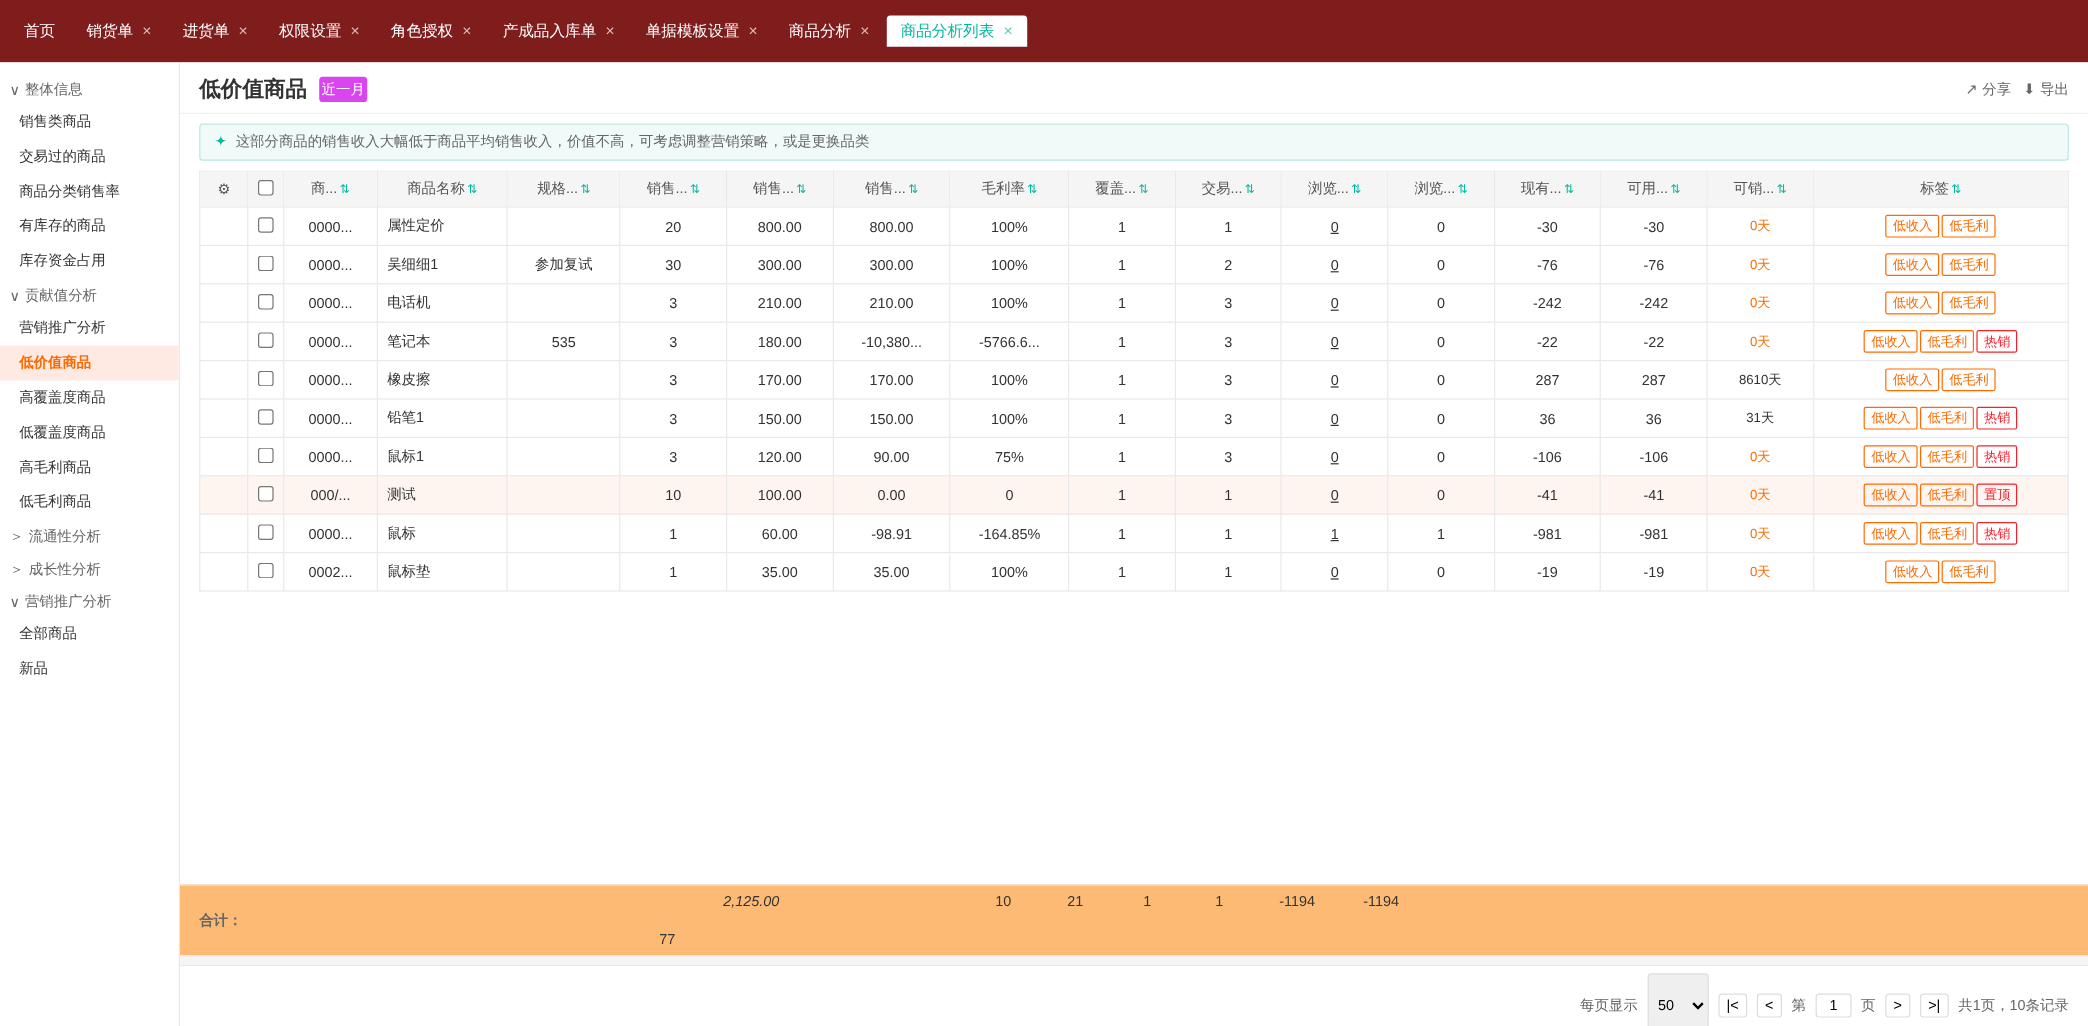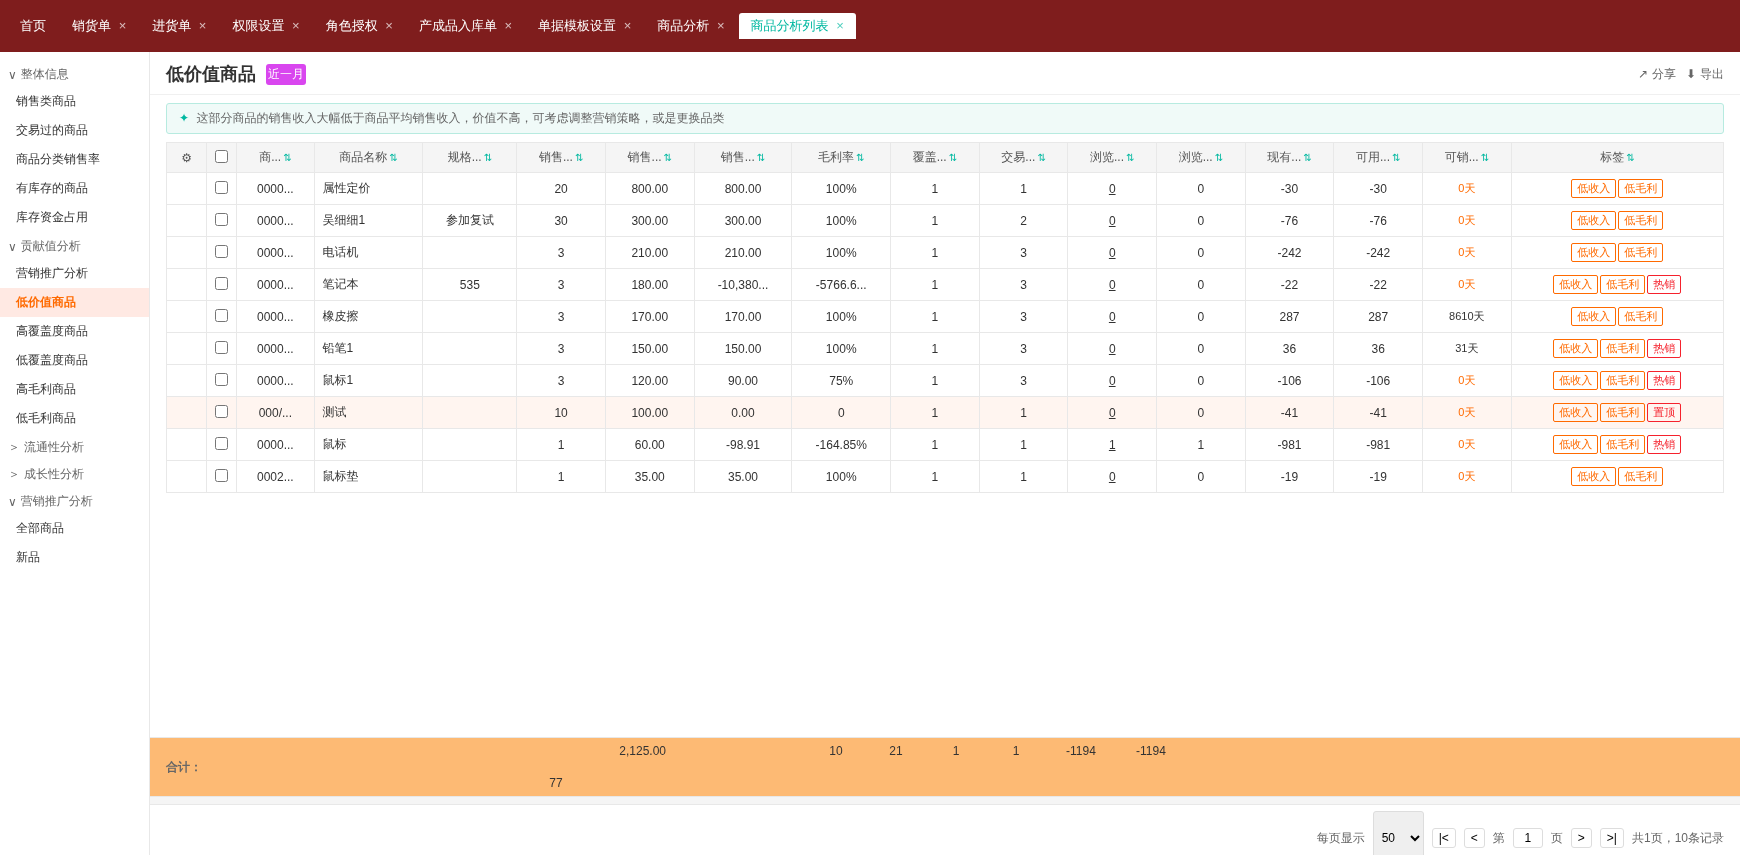--- a/index.html
+++ b/index.html
@@ -534,21 +534,21 @@
     </tr>
           </tbody>
       </table>
     </div>
 
     <div class="table-footer">
       <span class="total-label">合计：</span>
       <div class="total-values">
         <span style="width:280px;display:inline-block;"></span>
         <span style="width:60px;display:inline-block;text-align:center;margin-top:32px;">77</span>
-        <span style="width:80px;display:inline-block;text-align:right;">2,125.00</span>
+        <span style="width:80px;display:inline-block;text-align:center;font-style:italic;">2,125.00</span>
         <span style="width:80px;display:inline-block;"></span>
         <span style="width:60px;display:inline-block;"></span>
         <span style="width:60px;display:inline-block;text-align:center;">10</span>
         <span style="width:60px;display:inline-block;text-align:center;">21</span>
         <span style="width:60px;display:inline-block;text-align:center;">1</span>
         <span style="width:60px;display:inline-block;text-align:center;">1</span>
         <span style="width:70px;display:inline-block;text-align:center;">-1194</span>
         <span style="width:70px;display:inline-block;text-align:center;">-1194</span>
       </div>
     </div>

